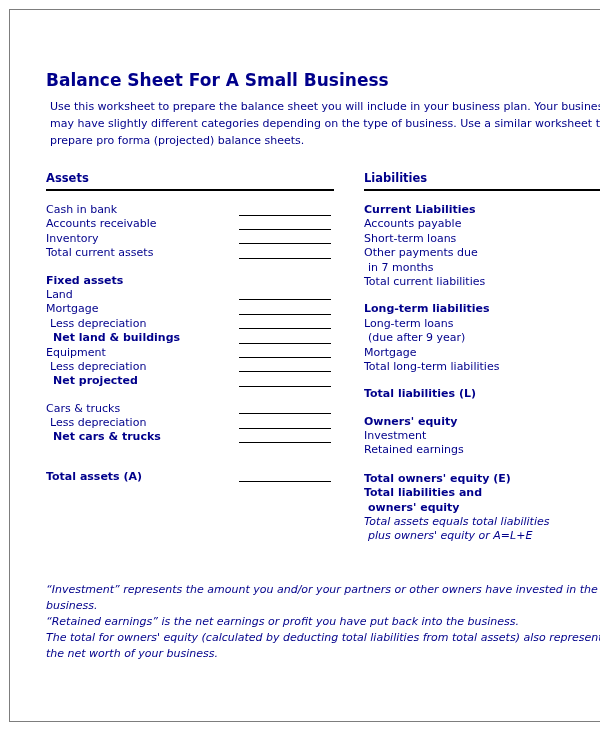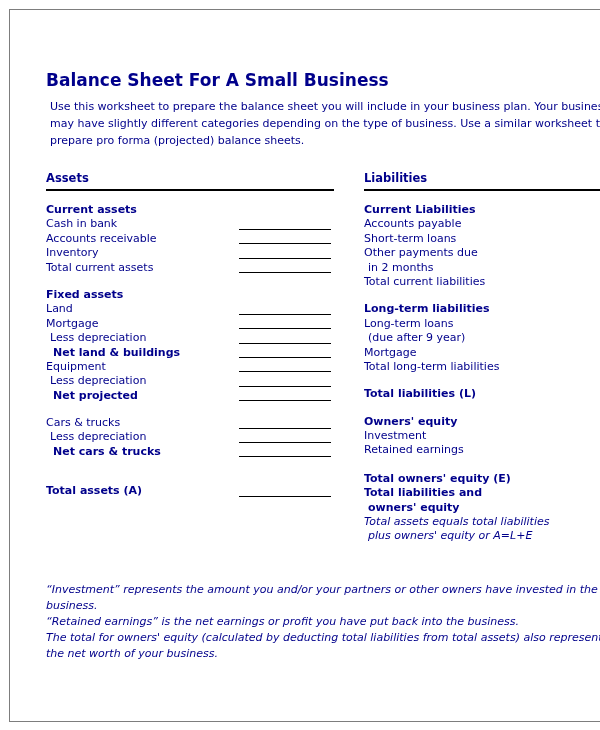--- a/index.html
+++ b/index.html
@@ -65,21 +65,20 @@
 
   <div class="intro">
     <div class="tline">Use this worksheet to prepare the balance sheet you will include in your business plan.  Your business</div>
     <div class="tline">may have slightly different categories depending on the type of business.  Use a similar worksheet to</div>
     <div class="tline">prepare pro forma (projected) balance sheets.</div>
   </div>
 
   <div class="col col-left">
     <div class="colhead">Assets</div>
     <div class="rows">
-      <div class="row b"><span>Current assets</span></div>
       <div class="row"><span>Cash in bank</span><span class="blank"></span></div>
       <div class="row"><span>Accounts receivable</span><span class="blank"></span></div>
       <div class="row"><span>Inventory</span><span class="blank"></span></div>
       <div class="row"><span>Total current assets</span><span class="blank"></span></div>
       <div class="row b gap13"><span>Fixed assets</span></div>
       <div class="row"><span>Land</span><span class="blank"></span></div>
       <div class="row"><span>Mortgage</span><span class="blank"></span></div>
       <div class="row"><span class="ind1">Less depreciation</span><span class="blank"></span></div>
       <div class="row b"><span class="ind2">Net land &amp; buildings</span><span class="blank"></span></div>
       <div class="row gap11"><span>Equipment</span><span class="blank"></span></div>
@@ -92,21 +91,21 @@
     </div>
   </div>
 
   <div class="col col-right">
     <div class="colhead">Liabilities</div>
     <div class="rows">
       <div class="row b"><span>Current Liabilities</span></div>
       <div class="row"><span>Accounts payable</span></div>
       <div class="row"><span>Short-term loans</span></div>
       <div class="row"><span>Other payments due</span></div>
-      <div class="row"><span class="ind1">in 2 months</span></div>
+      <div class="row"><span class="ind1">in 7 months</span></div>
       <div class="row"><span>Total current liabilities</span></div>
       <div class="row b gap13"><span>Long-term liabilities</span></div>
       <div class="row"><span>Long-term loans</span></div>
       <div class="row"><span class="ind1">(due after 9 year)</span></div>
       <div class="row"><span>Mortgage</span></div>
       <div class="row"><span>Total long-term liabilities</span></div>
       <div class="row b gap13"><span>Total liabilities (L)</span></div>
       <div class="row b gap13"><span>Owners' equity</span></div>
       <div class="row"><span>Investment</span></div>
       <div class="row"><span>Retained earnings</span></div>

